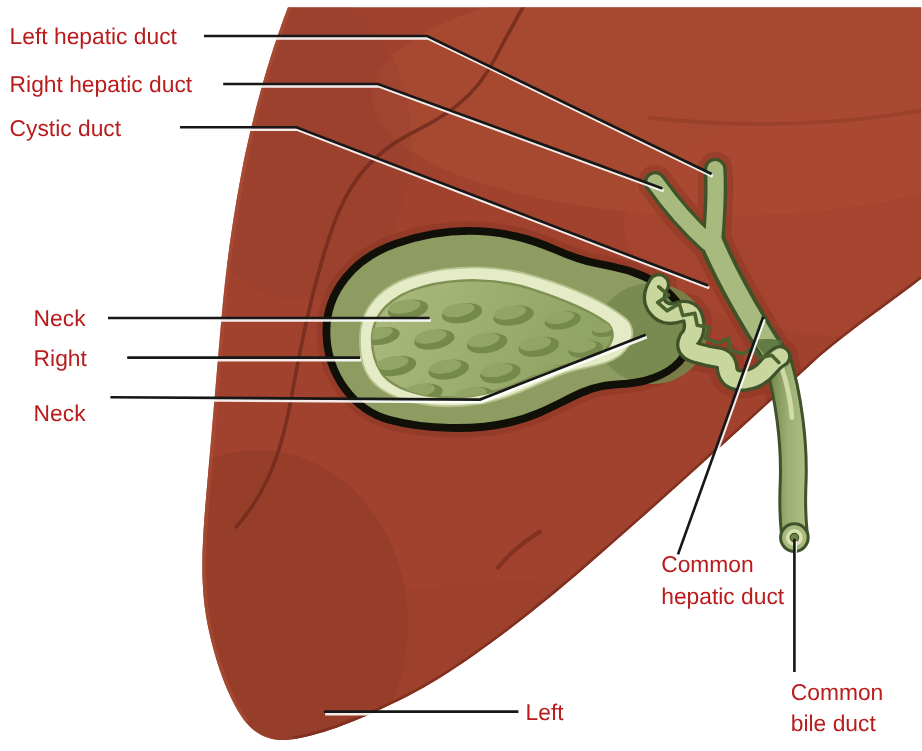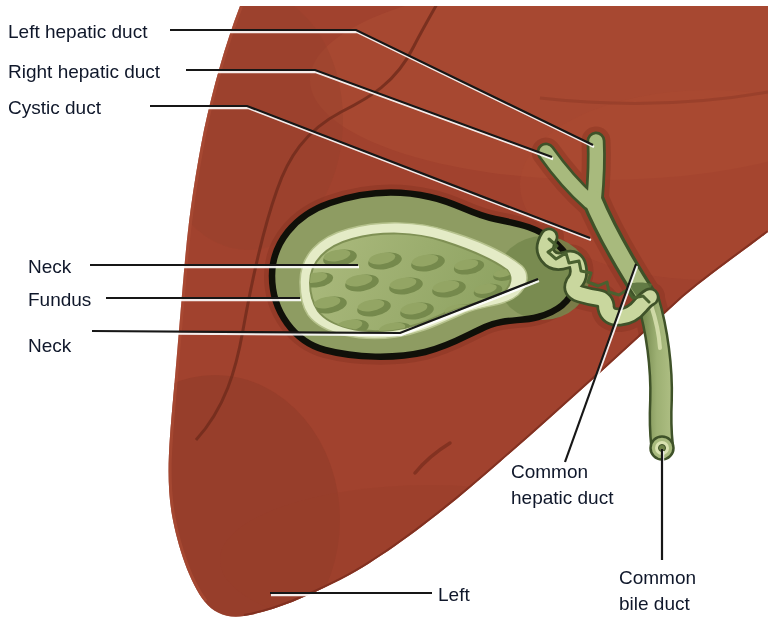--- a/index.html
+++ b/index.html
@@ -1,20 +1,20 @@
 <!DOCTYPE html>
 <html><head>
 <meta charset="utf-8">
 <style>
   html,body{margin:0;padding:0;background:#ffffff;}
   #figure{position:relative;width:768px;height:626px;background:#ffffff;overflow:hidden;
           font-family:"Liberation Sans",sans-serif;}
   #art{position:absolute;left:0;top:0;}
-  .lbl{position:absolute;font-size:19px;line-height:26px;color:#0f172a;white-space:nowrap;}
-  .lbl.wrap{white-space:normal;}
+  .lbl{position:absolute;font-size:19px;line-height:26px;color:#b91c1c;white-space:nowrap;}
+  .lbl.wrap{white-space:normal;margin-left:40px;}
   .lbl.bold{font-weight:bold;}
 </style>
 </head>
 <body>
 
 <div id="figure">
 
 <svg id="art" width="768" height="626" viewBox="0 0 768 626">
   <defs>
     <clipPath id="liverClip">
@@ -185,18 +185,18 @@
     <path d="M565,462 L636,264"></path>
     <path d="M662,560 L662,449"></path>
     <path d="M270,593 L432,593"></path>
   </g>
 </svg>
 
   <div class="lbl" style="left:8px;top:19px">Left hepatic duct</div>
   <div class="lbl" style="left:8px;top:59px">Right hepatic duct</div>
   <div class="lbl" style="left:8px;top:95px">Cystic duct</div>
   <div class="lbl" style="left:28px;top:254px">Neck</div>
-  <div class="lbl" style="left:28px;top:287px">Fundus</div>
+  <div class="lbl" style="left:28px;top:287px">Right</div>
   <div class="lbl" style="left:28px;top:333px">Neck</div>
   <div class="lbl wrap" style="left:511px;top:459px;width:118px">Common hepatic duct</div>
   <div class="lbl wrap" style="left:619px;top:565px;width:100px">Common bile duct</div>
   <div class="lbl" style="left:438px;top:582px">Left</div>
 </div>
 
 </body></html>

